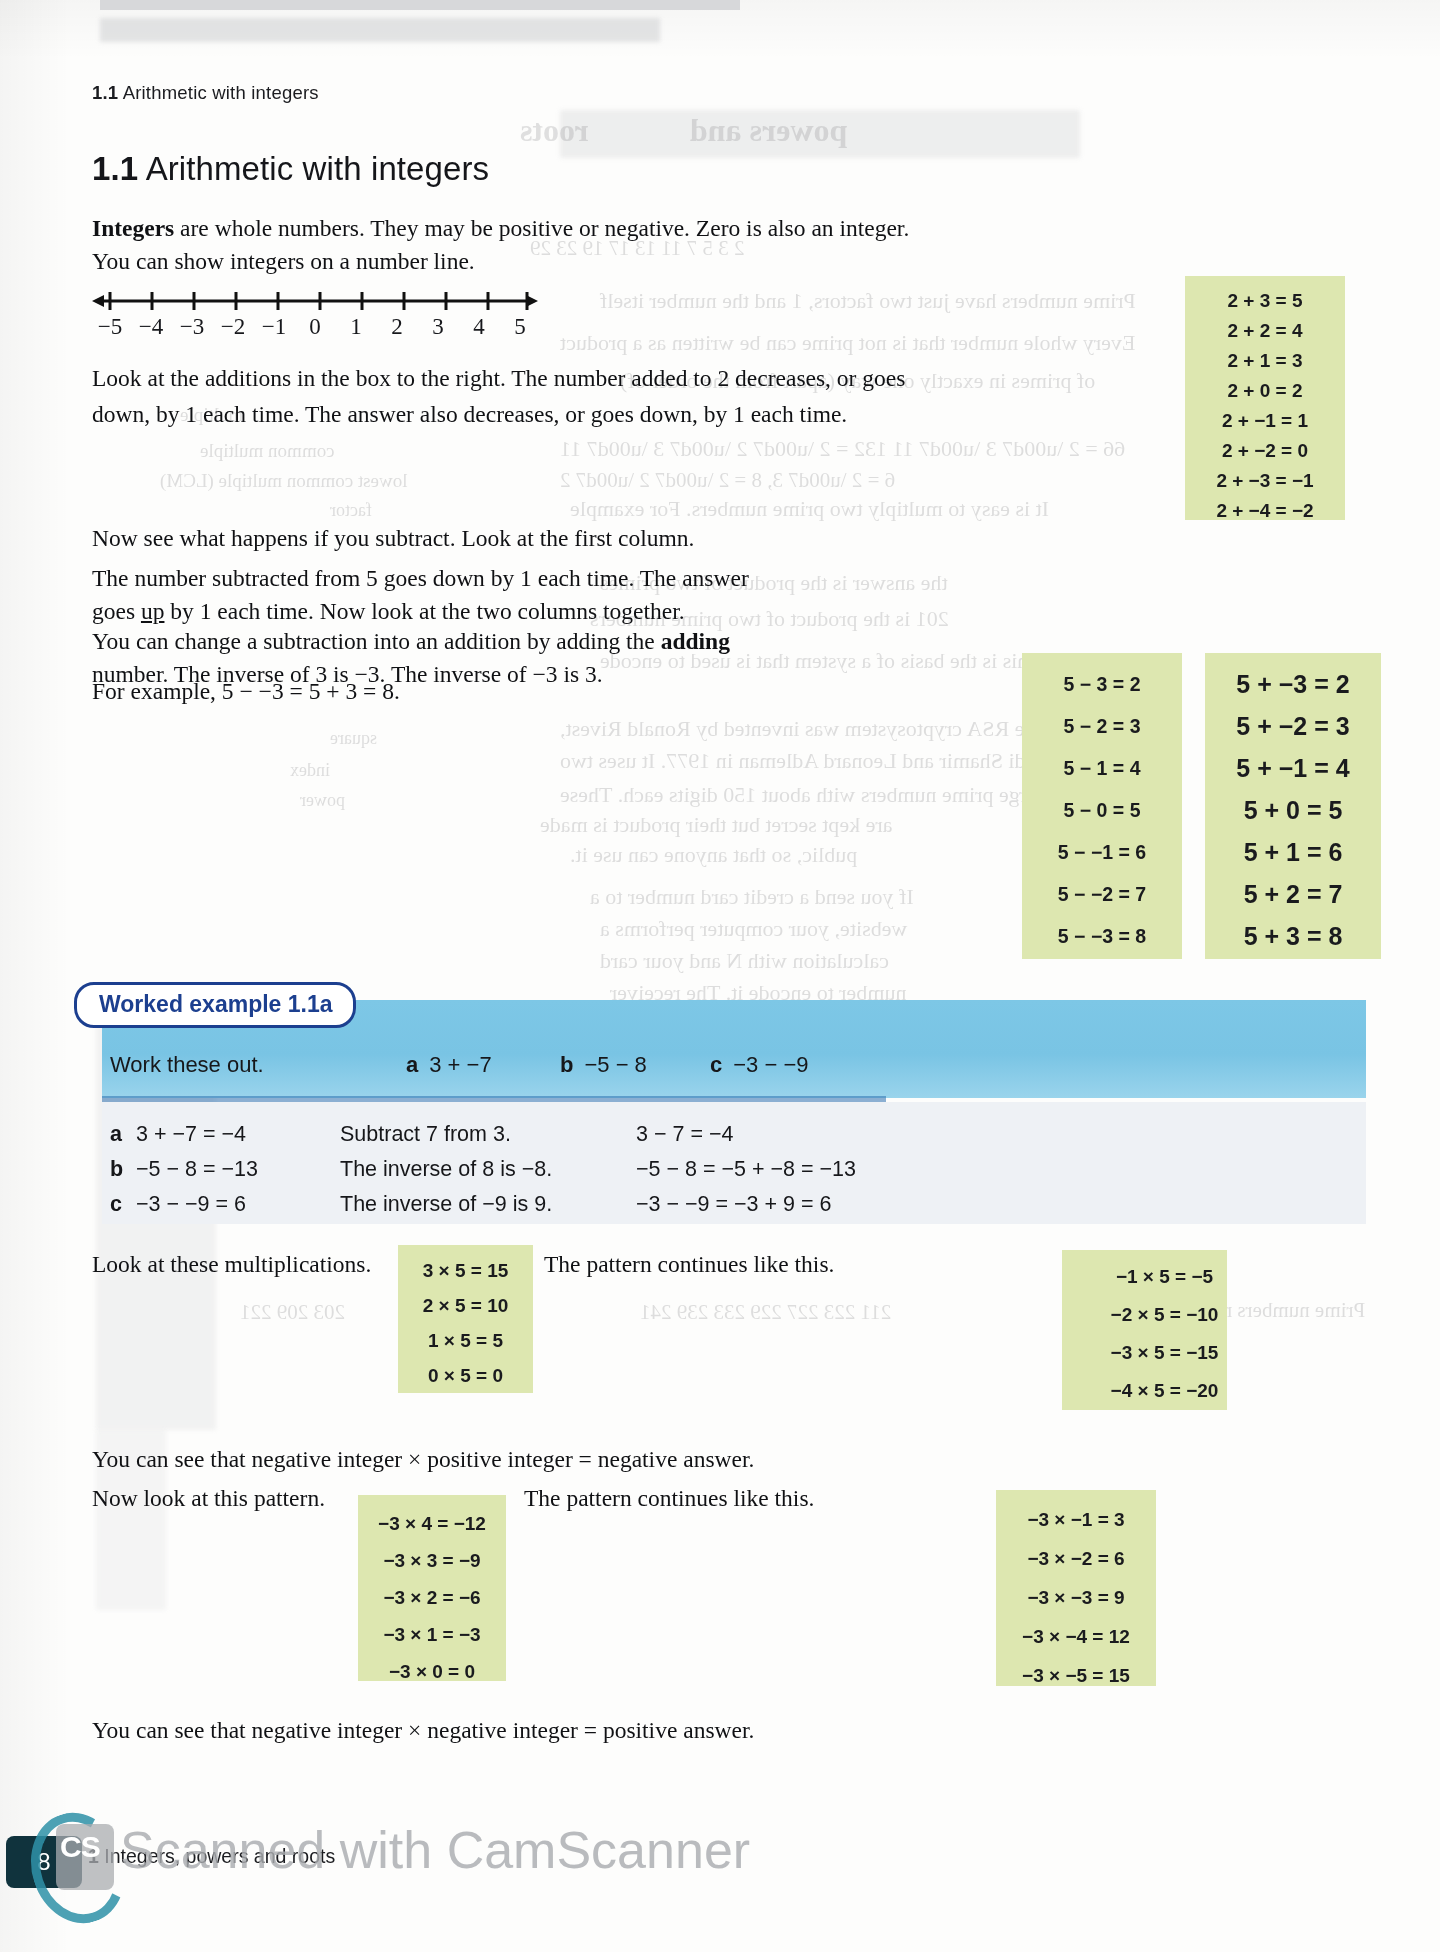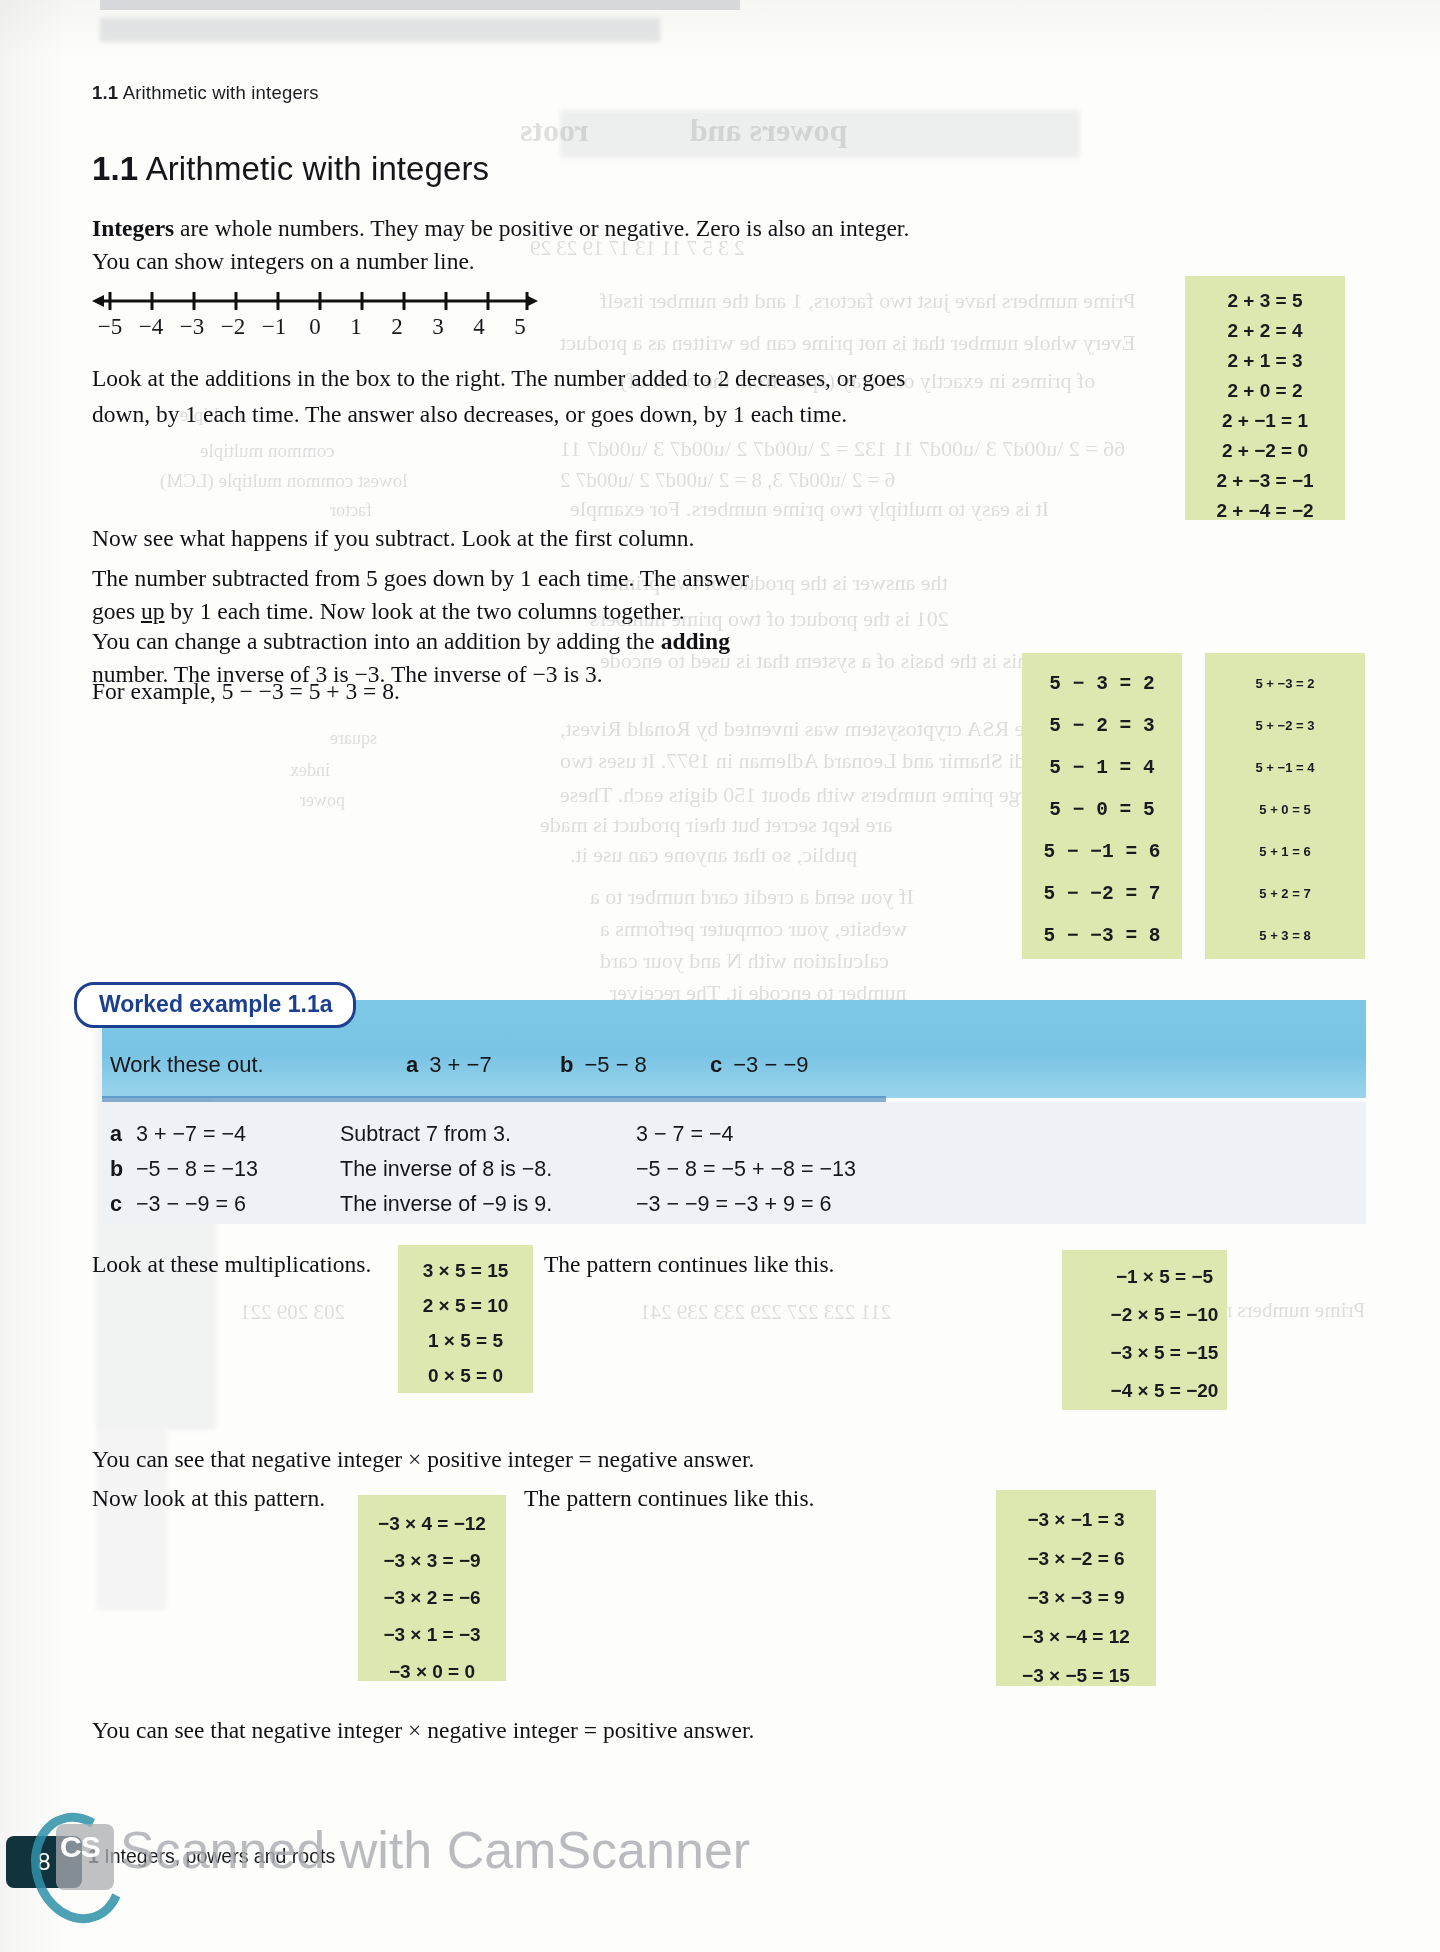--- a/index.html
+++ b/index.html
@@ -118,25 +118,25 @@
     left: 1185px; top: 252px; width: 160px; height: 244px;
     padding: 10px 0 0 0;
     font-size: 19px;
     margin-top: 24px;
   }
   #box-add .row { line-height: 30px; }
 
   
   #box-sub1 {
     left: 1022px; top: 653px; width: 160px; height: 306px;
-    font-size: 19.5px; padding-top: 10px; font-family: Liberation Mono, monospace;
+    font-size: 19.5px; padding-top: 10px;
   }
   #box-sub2 {
-    left: 1205px; top: 653px; width: 160px; height: 306px;
-    font-size: 13px; padding-top: 10px;
+    left: 1205px; top: 653px; width: 176px; height: 306px;
+    font-size: 25px; padding-top: 10px;
   }
   #box-sub1 .row, #box-sub2 .row { line-height: 42px; }
 
   
   #box-mul1 {
     left: 398px; top: 1245px; width: 135px; height: 148px;
     font-size: 19px; padding-top: 8px;
   }
   #box-mul1 .row { line-height: 35px; }
   #box-mul2 {

